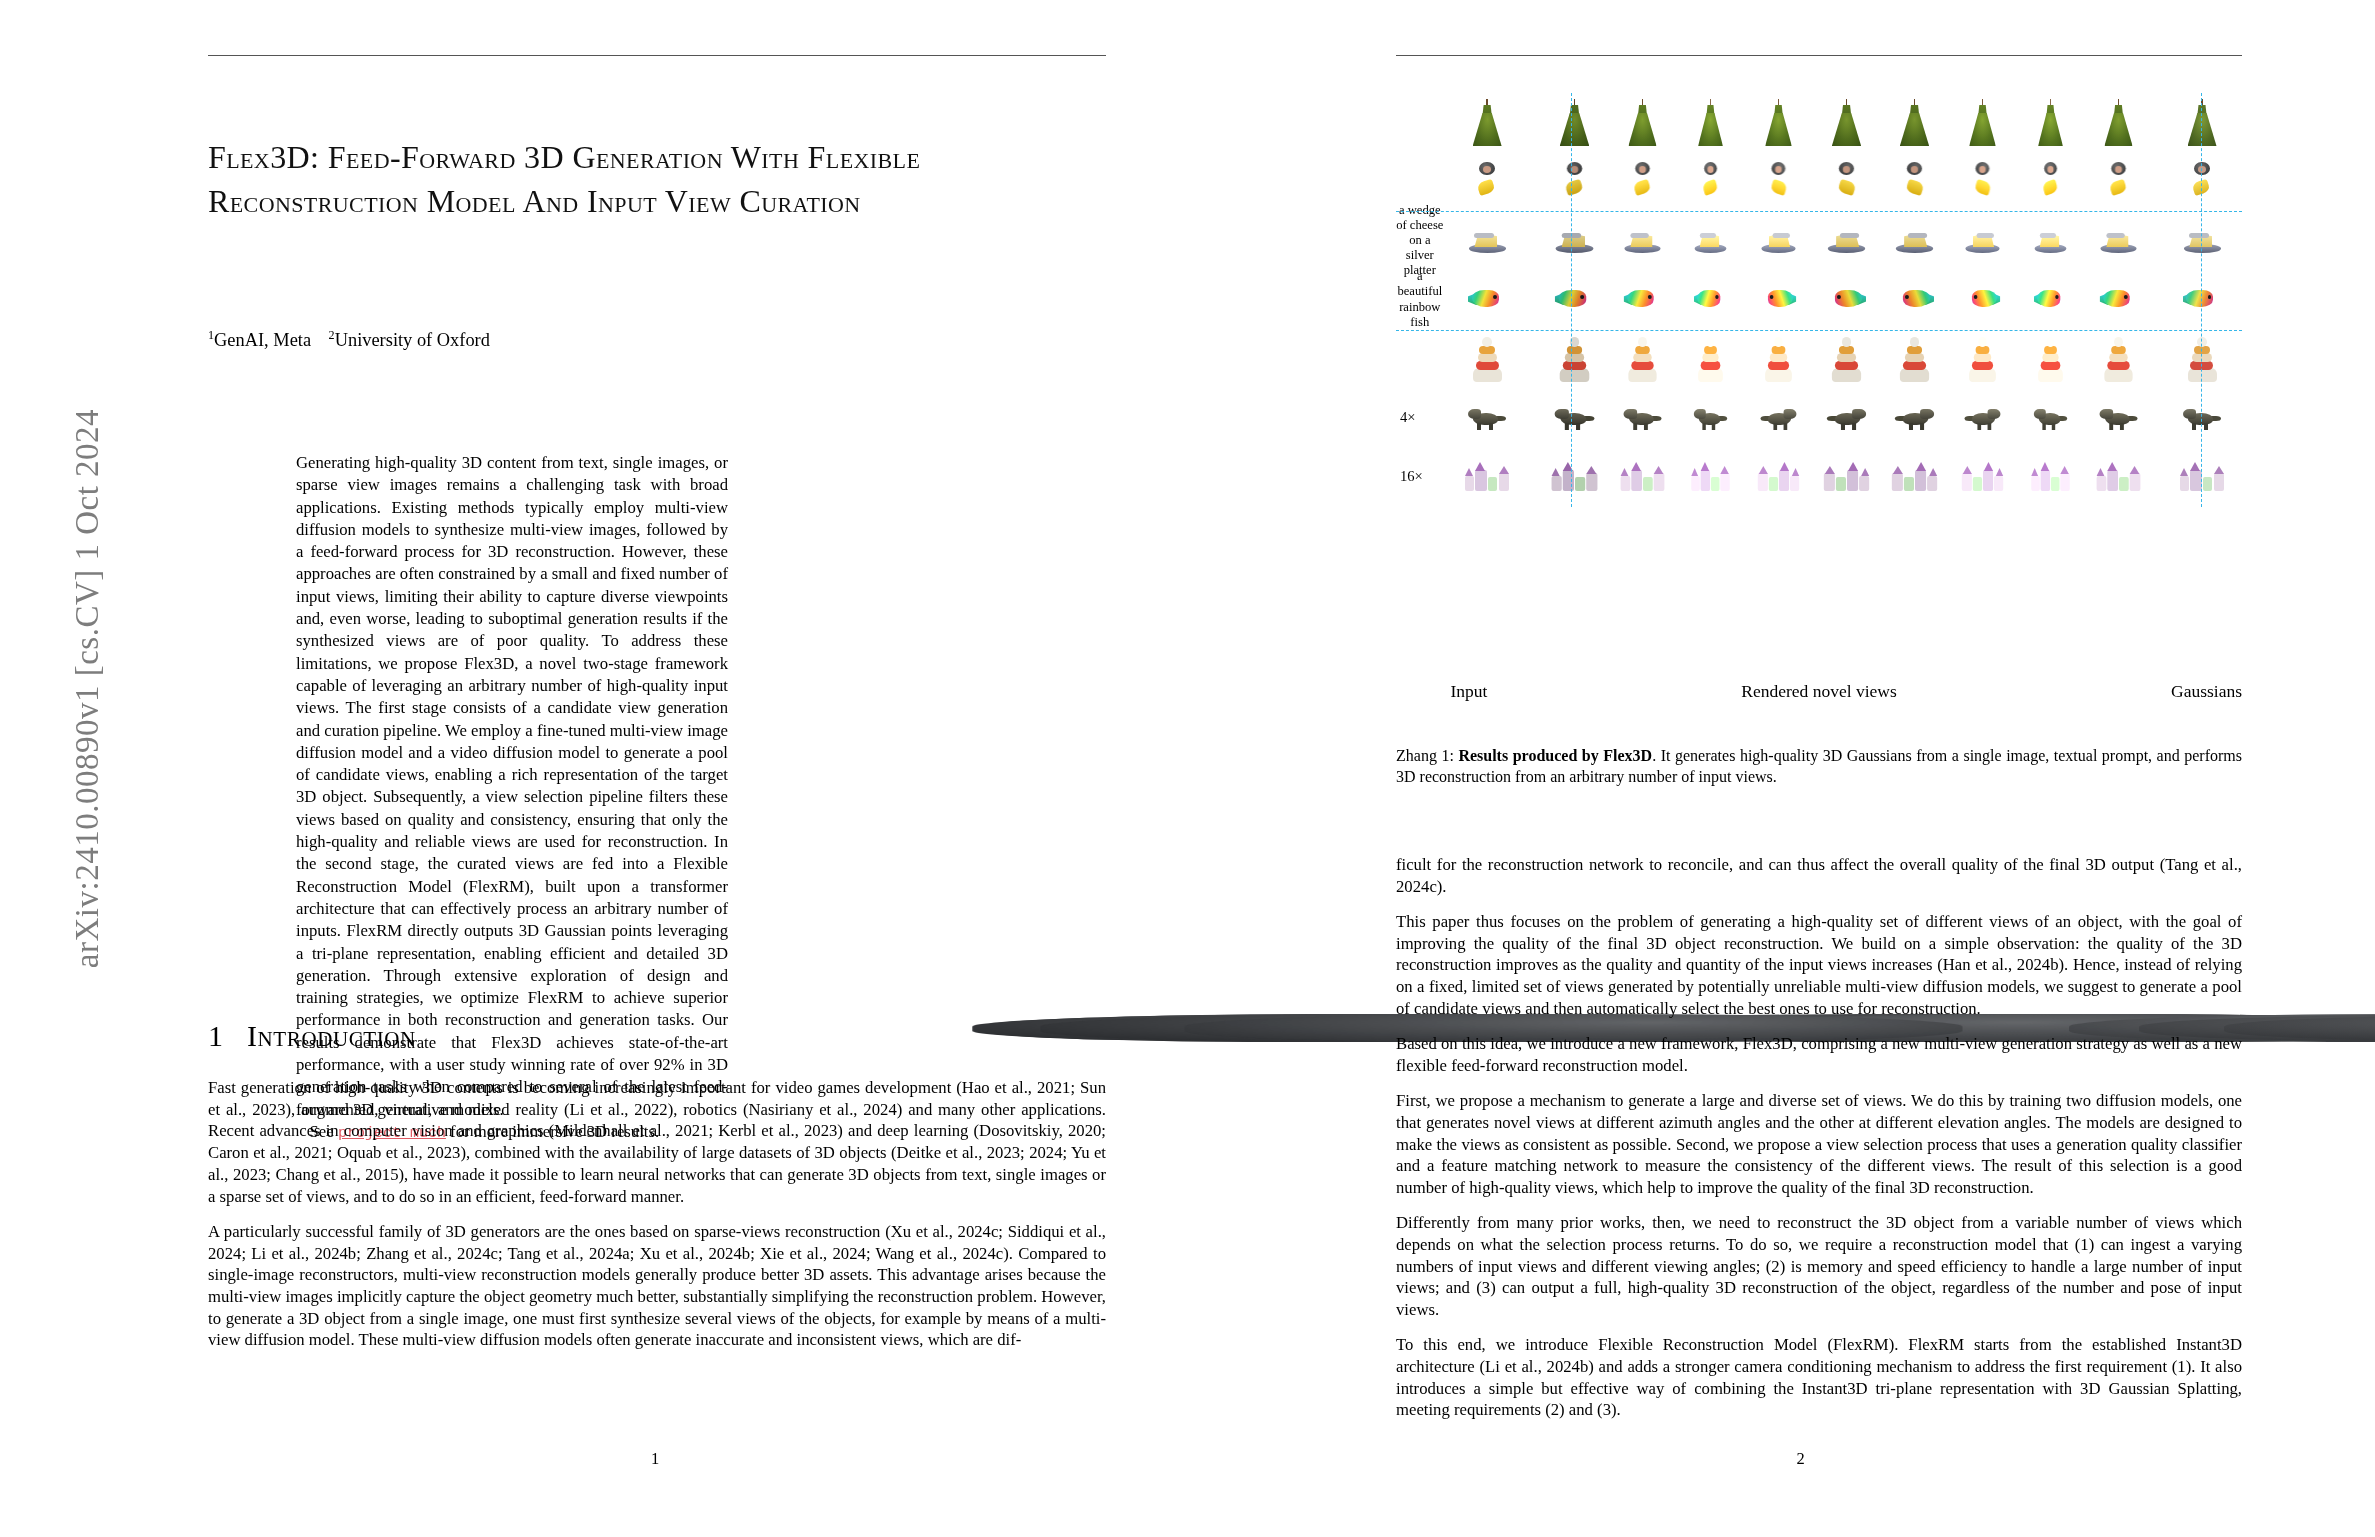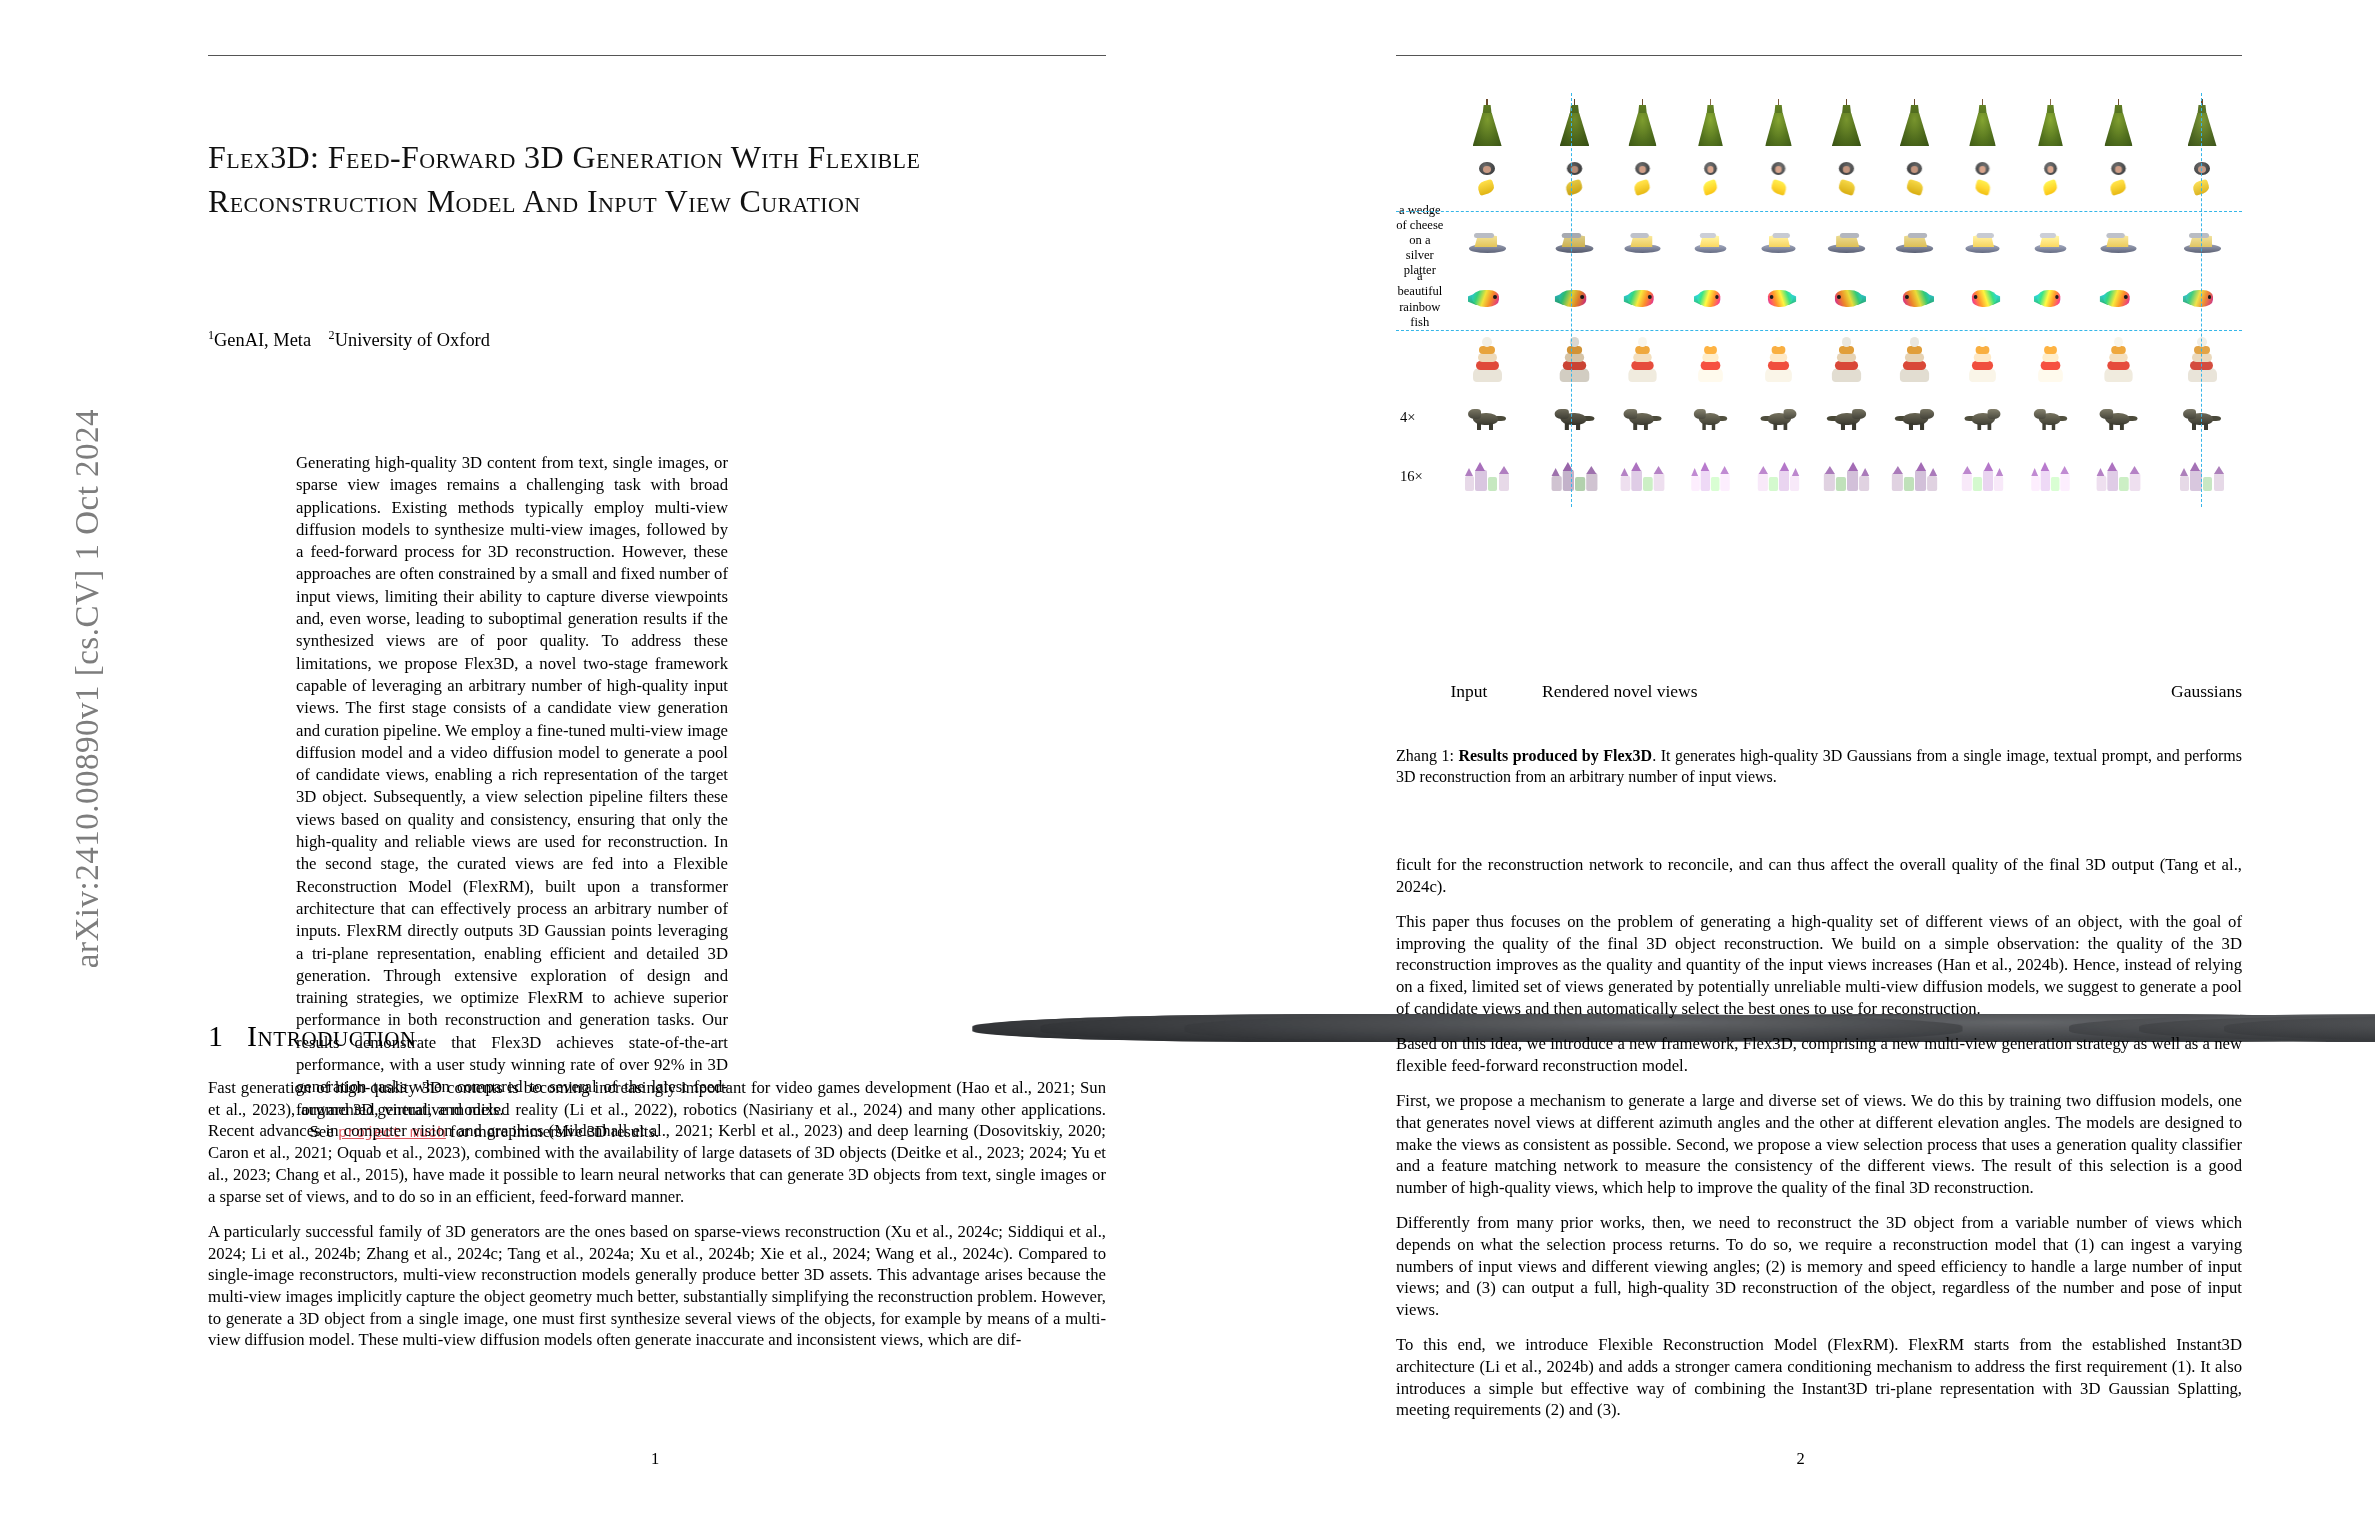--- a/index.html
+++ b/index.html
@@ -82,21 +82,21 @@
     width:87px;font-size:12.6px;line-height:1.2;text-align:center;color:#000;
   }
   .xlabel{width:87px;font-size:14.6px;text-align:left;padding-left:3.9px;}
 
   
   .vdash{position:absolute;top:0;bottom:0;width:0;border-left:1.9px dashed #35b6e8;}
   .hdash{position:absolute;left:0;right:0;height:0;border-top:1.9px dashed #35b6e8;}
 
   .fig-cols{position:absolute;left:0;top:588px;width:846px;display:flex;font-size:17.5px;}
   .fig-cols .c1{width:146px;text-align:center;}
-  .fig-cols .c2{flex:1;text-align:left;}
+  .fig-cols .c2{flex:1;text-align:center;}
   .fig-cols .c3{width:146px;text-align:right;}
   .fig-cap{
     position:absolute;left:37px;top:745px;width:846px;
     font-size:16px;line-height:1.33;text-align:justify;
   }
 
   
   .obj{position:relative;}
   
   .dress{width:29px;height:47px;}

